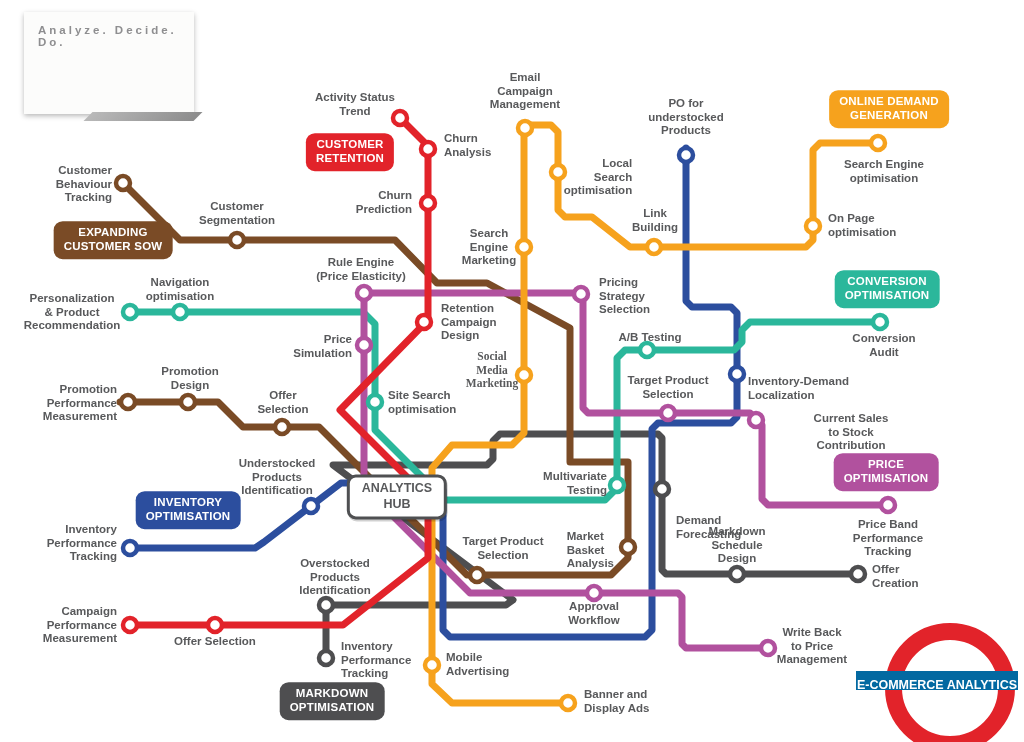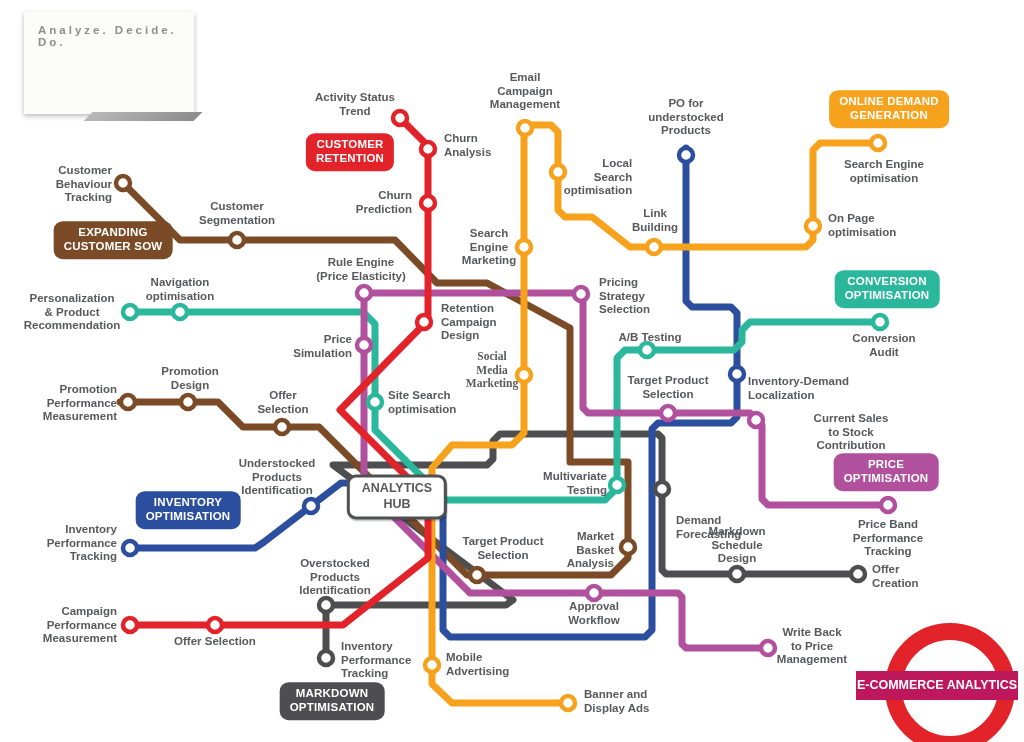--- a/index.html
+++ b/index.html
@@ -103,21 +103,21 @@
       <div class="lbl" style="left: 341px; top: 660px; transform: translate(0px, -50%); text-align: left;">Inventory
 Performance
 Tracking</div>
       <div class="badge" style="left: 332px; top: 701px; background: rgb(78, 78, 80);">MARKDOWN
 OPTIMISATION</div>
       <div class="lbl" style="left: 112px; top: 184px; transform: translate(-100%, -50%); text-align: right;">Customer
 Behaviour
 Tracking</div>
       <div class="lbl" style="left: 237px; top: 214px; transform: translate(-50%, -50%); text-align: center;">Customer
 Segmentation</div>
-      <div class="lbl" style="left: 614px; top: 550px; transform: translate(-100%, -50%); text-align: right;">Market
+      <div class="lbl" style="left: 614px; top: 550px; transform: translate(-100%, -50%); ">Market
 Basket
 Analysis</div>
       <div class="lbl" style="left: 503px; top: 549px; transform: translate(-50%, -50%); text-align: center;">Target Product
 Selection</div>
       <div class="lbl" style="left: 283px; top: 403px; transform: translate(-50%, -50%); text-align: center;">Offer
 Selection</div>
       <div class="lbl" style="left: 190px; top: 379px; transform: translate(-50%, -50%); text-align: center;">Promotion
 Design</div>
       <div class="lbl" style="left: 117px; top: 403px; transform: translate(-100%, -50%); text-align: right;">Promotion
 Performance
@@ -212,21 +212,21 @@
 Measurement</div>
       <div class="badge" style="left: 350px; top: 152px; background: rgb(226, 35, 42);">CUSTOMER
 RETENTION</div>
     </div>
 
   <div class="hub" id="hub" style="left: 397px; top: 497px;">ANALYTICS
 HUB</div>
 
   <div class="roundel" id="roundel">
     <div class="ring" id="ring" style="width: 96px; height: 96px; border-width: 17px; border-color: rgb(226, 35, 42); left: 885px; top: 623px;"></div>
-    <div class="bar" id="bar" style="background: #be185d; width: 162px; height: 29px; line-height: 29px; left: 856px; top: 671px;">E-COMMERCE ANALYTICS</div>
+    <div class="bar" id="bar" style="background: #0369a1; width: 162px; height: 19px; line-height: 29px; left: 856px; top: 671px;">E-COMMERCE ANALYTICS</div>
   </div>
 
   <div class="logo-card">
     <div class="tagline">Analyze. Decide. Do.</div>
     <div class="card-shadow"></div>
   </div>
 
 </div>
 
 </body></html>

